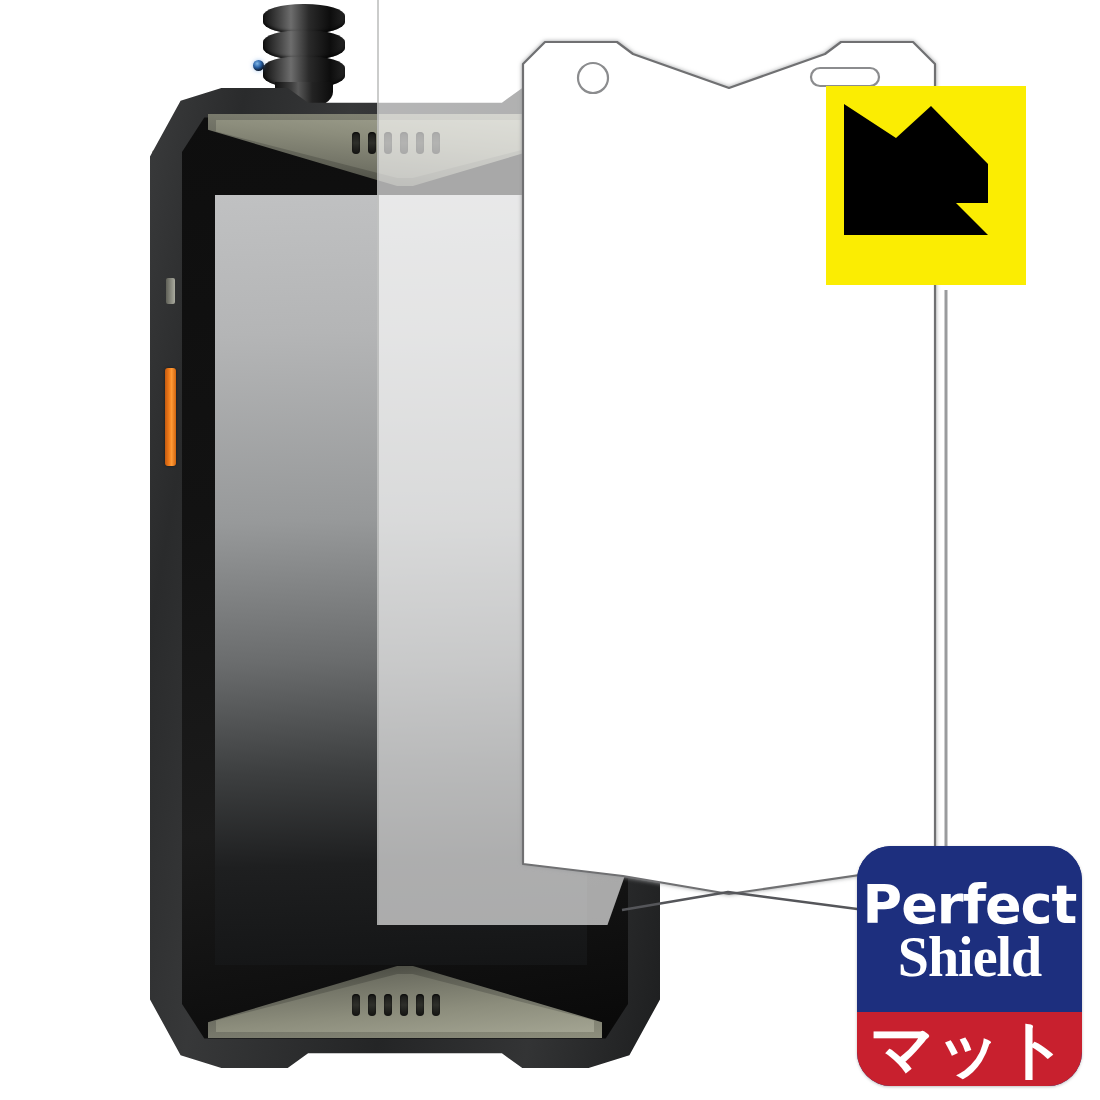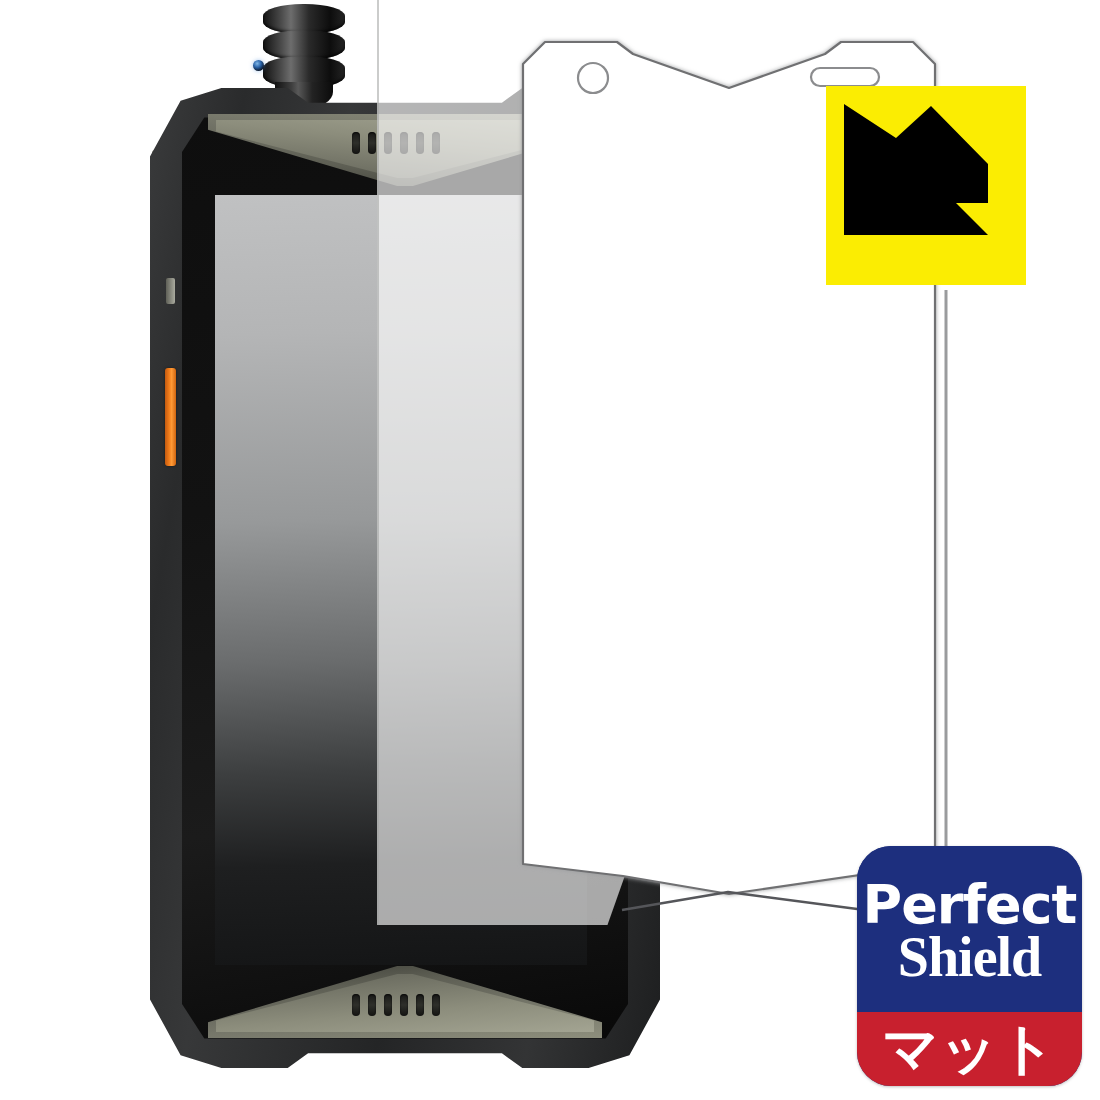--- a/index.html
+++ b/index.html
@@ -335,21 +335,21 @@
     height: 74px;
     background: #c8202e;
     display: flex;
     align-items: center;
     justify-content: center;
   }
   #brand-line-3 {
     color: #ffffff;
     font-family: "DejaVu Sans", sans-serif;
     font-weight: bold;
-    font-size: 56px;
+    font-size: 64px;
     letter-spacing: 1px;
     line-height: 1;
     text-align: right;
   }
 </style>
 </head>
 <body>
 
 <div id="stage">
 

